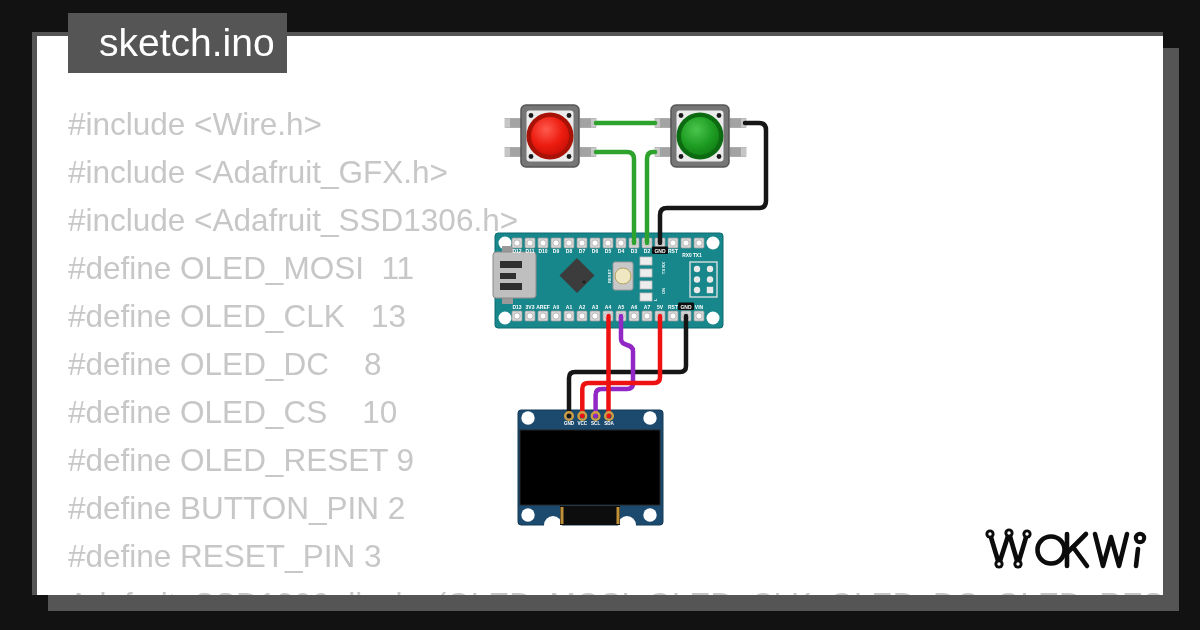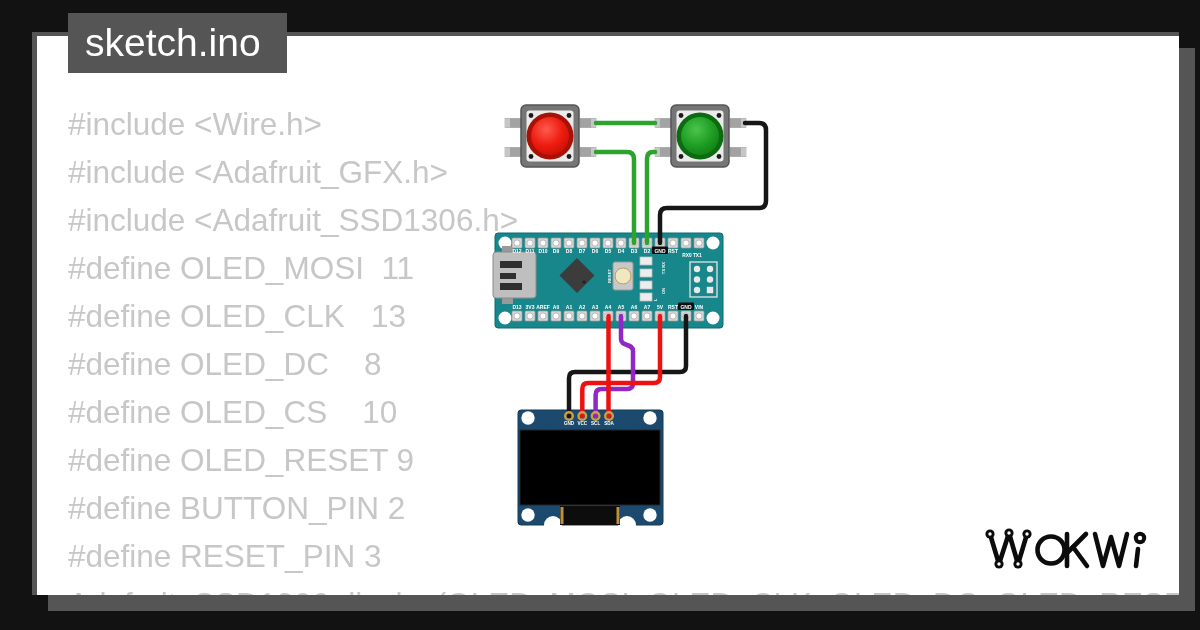--- a/index.html
+++ b/index.html
@@ -7,26 +7,25 @@
     width:1200px;height:630px;overflow:hidden;position:relative;
     background:#121212;
     font-family:"Liberation Sans", sans-serif;
   }
   .page{
     position:absolute;left:32px;top:32px;width:1126px;height:559px;
     background:#ffffff;
     border-left:5px solid #555555;border-top:4px solid #555555;
     box-shadow:16px 16px 0 #555555;
     overflow:hidden;
-    padding-left:16px;
   }
   .file-tab{
     position:absolute;left:68px;top:13px;width:219px;height:60px;
     background:#555555;color:#ffffff;z-index:5;
-    display:flex;align-items:center;padding-left:17px;box-sizing:border-box;
+    display:flex;align-items:center;padding-left:31px;box-sizing:border-box;
     font-size:39px;font-weight:400;
   }
   .code{
     position:absolute;left:31px;top:64px;z-index:1;
     color:#c7c7c7;font-size:31.5px;line-height:48px;white-space:pre;
   }
   .code-line{height:48px;}
   .circuit{position:absolute;left:443px;top:49px;z-index:2;}
   .logo{position:absolute;left:946px;top:490px;z-index:2;}
 

